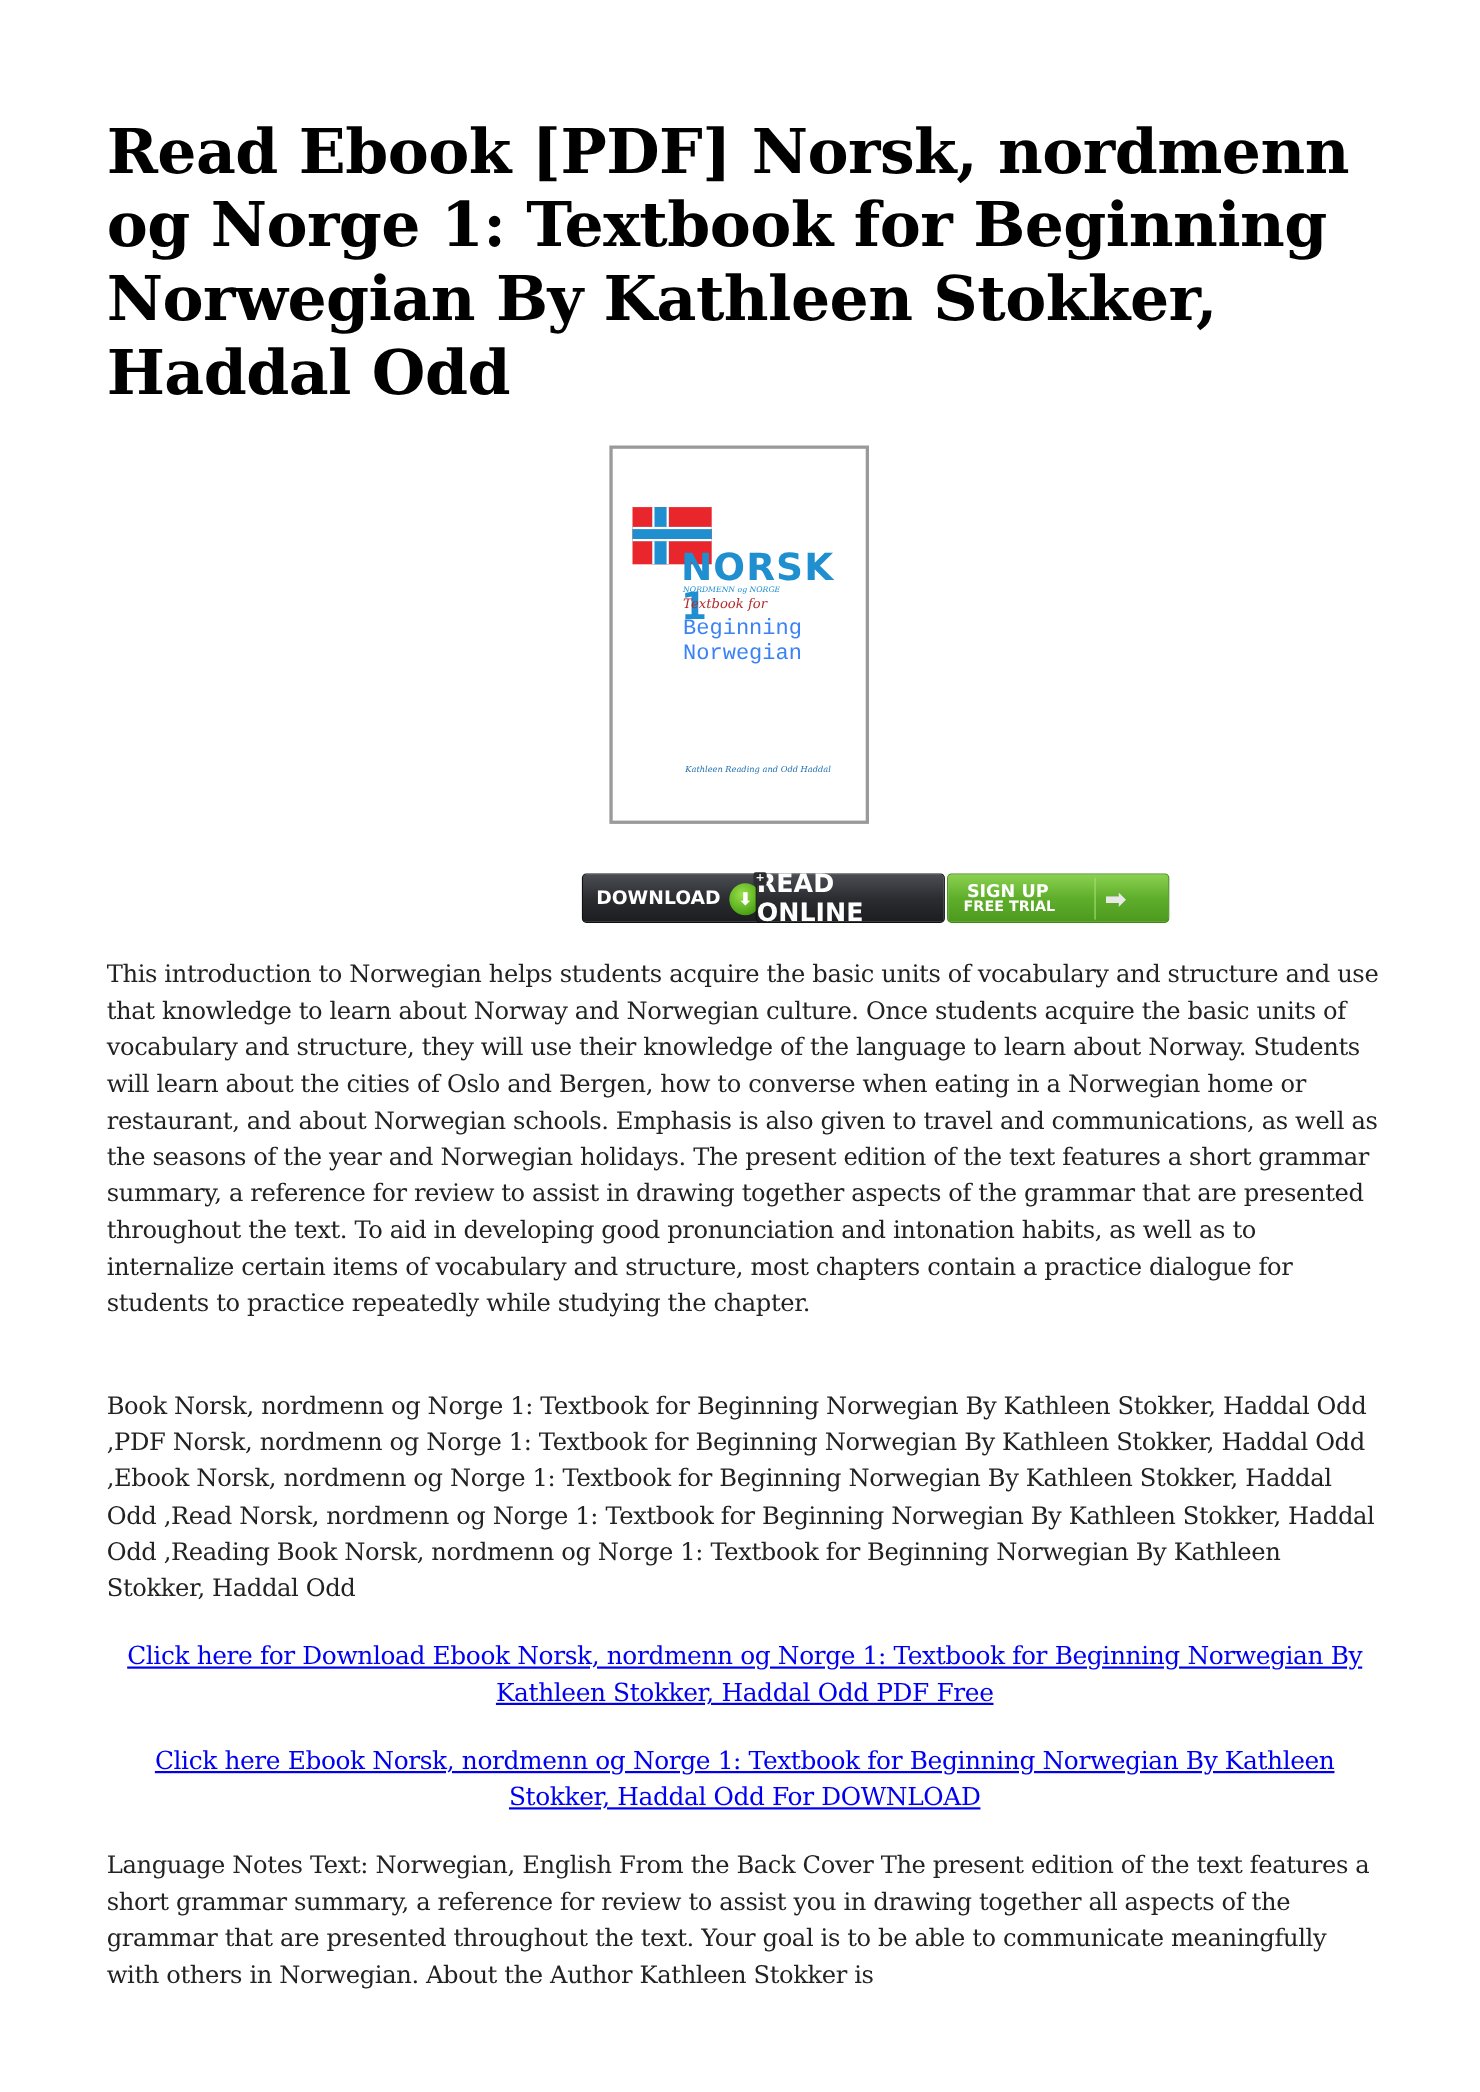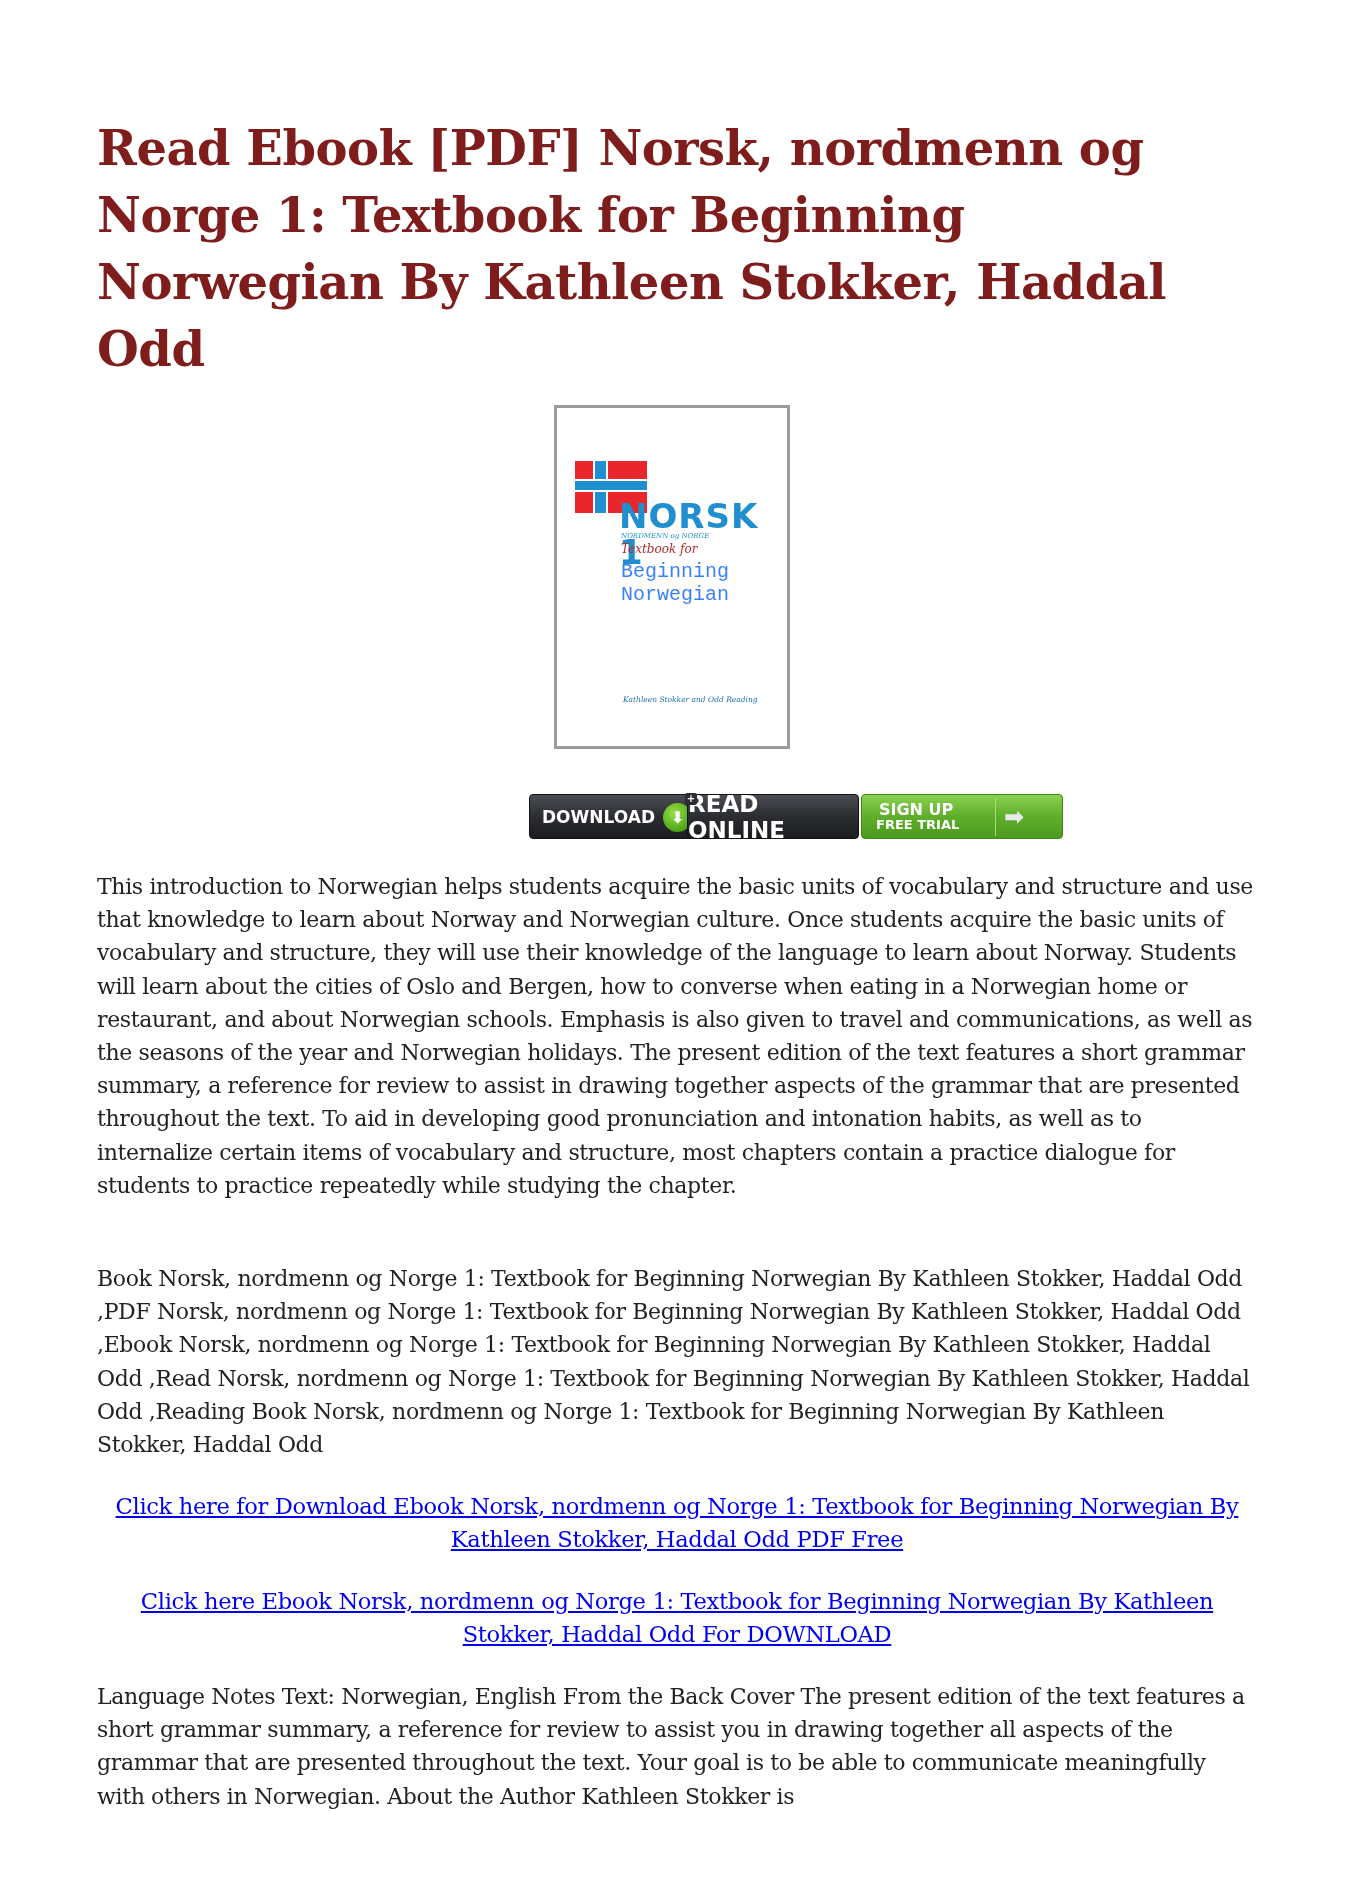--- a/index.html
+++ b/index.html
@@ -14,27 +14,27 @@
     }
     .page {
       position: absolute;
       left: 97px;
       top: 0;
       width: 1160px;
     }
     .title {
       position: absolute;
       left: 0;
-      top: 115px;
-      width: 1160px;
-      font-family: "DejaVu Serif", serif;
-      font-weight: bold;
-      font-size: 48px;
+      top: 105px;
+      width: 1160px;
+      font-family: "DejaVu Serif", serif;
+      font-weight: bold;
+      font-size: 56px;
       line-height: 67px;
-      color: #7f1d1d;
+      color: #000000;
       letter-spacing: -0.5px;
     }
     .cover-wrap {
       position: absolute;
       left: 457px;
       top: 405px;
       width: 236px;
       height: 344px;
       border: 3px solid #9a9a9a;
       background: #ffffff;
@@ -253,21 +253,21 @@
 
   <div class="cover-wrap">
     <div class="flag">
       <div class="bar-v"></div>
       <div class="bar-h"></div>
     </div>
     <div class="cover-norsk">NORSK 1</div>
     <div class="cover-sub">NORDMENN og NORGE</div>
     <div class="cover-textbook">Textbook for</div>
     <div class="cover-beginning">Beginning Norwegian</div>
-    <div class="cover-authors">Kathleen Stokker and Odd Reading</div>
+    <div class="cover-authors">Kathleen Reading and Odd Haddal</div>
   </div>
 
   <div class="btn-row">
     <div class="btn btn-download">
       <span>DOWNLOAD</span>
       <span class="arrow-circle">⬇</span>
     </div>
     <div class="plus-badge">+</div>
     <div class="btn btn-read">
       <span>READ ONLINE</span>

